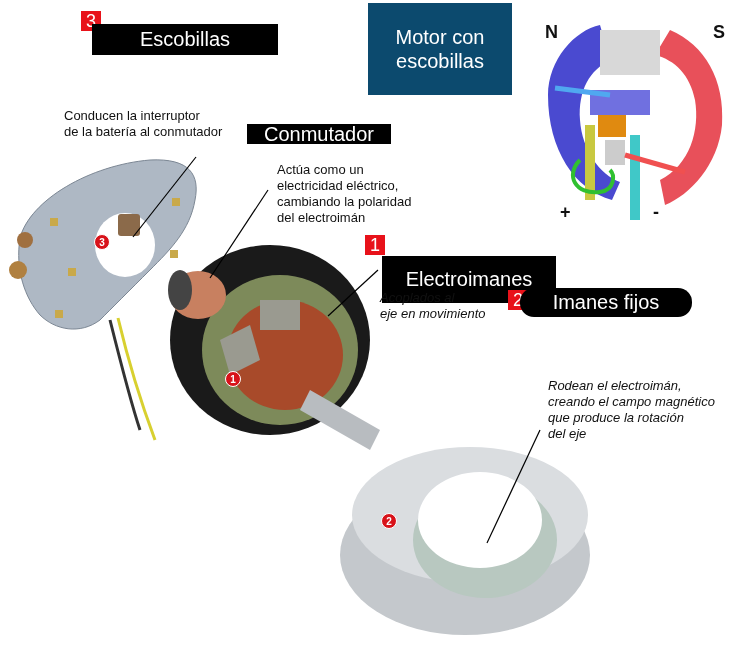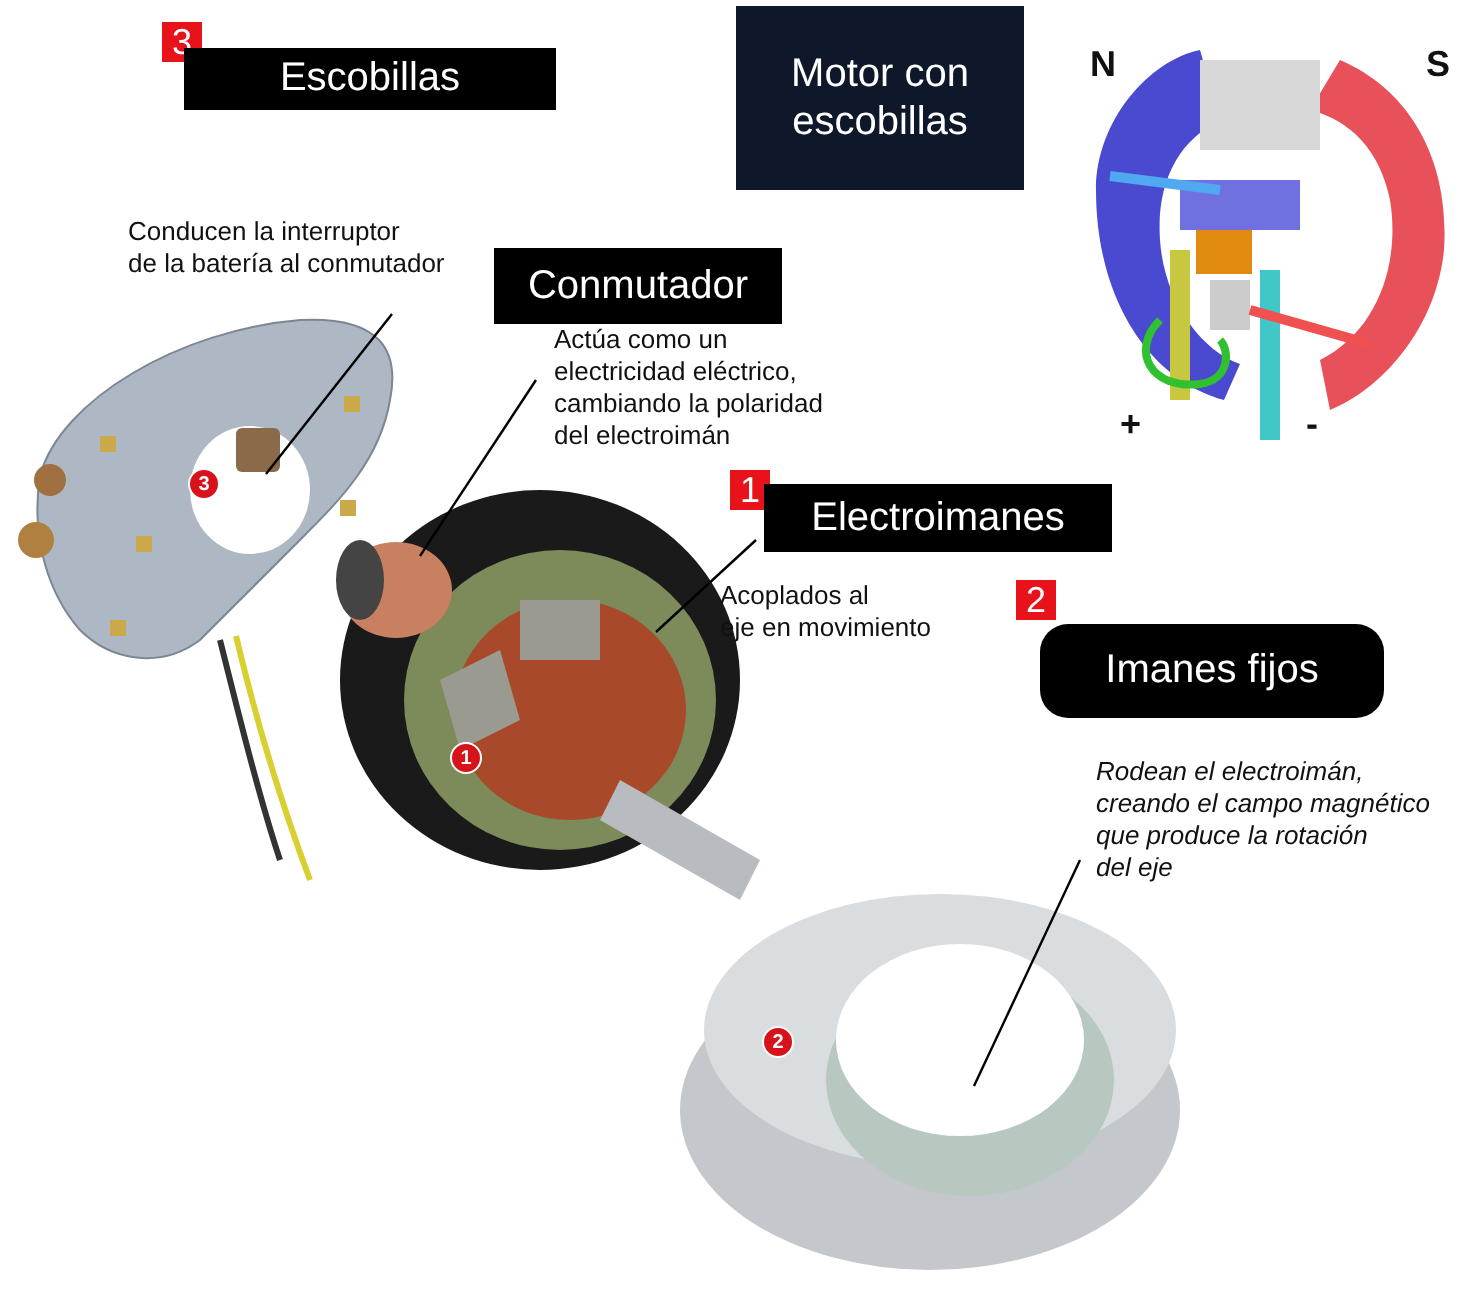--- a/index.html
+++ b/index.html
@@ -1,20 +1,20 @@
 <!DOCTYPE html>
 <html><head>
 <meta charset="utf-8">
 <style>
   html, body { margin:0; padding:0; background:#ffffff; }
   body { width:740px; height:652px; position:relative; overflow:hidden; font-family:"Liberation Sans", sans-serif; }
   .label-box { position:absolute; background:#000; color:#fff; font-size:20px; display:flex; align-items:center; justify-content:center; }
   .num-badge { position:absolute; background:#e8121a; color:#fff; font-size:18px; width:20px; height:20px; display:flex; align-items:center; justify-content:center; line-height:1; }
   .desc { position:absolute; color:#111; font-size:13px; line-height:16px; white-space:pre-line; }
-  .title-box { position:absolute; background:#0f172a; color:#fff; font-size:20px; line-height:24px; text-align:center; display:flex; align-items:center; justify-content:center; white-space:pre-line; }
+  .title-box { position:absolute; background:#0c4a6e; color:#fff; font-size:20px; line-height:24px; text-align:center; display:flex; align-items:center; justify-content:center; white-space:pre-line; }
   .pole { position:absolute; font-weight:bold; font-size:18px; color:#111; }
   .circle-num { position:absolute; width:14px; height:14px; border-radius:50%; background:#d8121a; color:#fff; font-size:10px; font-weight:bold; display:flex; align-items:center; justify-content:center; border:1px solid #fff; }
   svg { position:absolute; left:0; top:0; }
 </style>
 </head>
 <body>
 
 <svg width="740" height="652">
 
   <g>
@@ -78,33 +78,33 @@
 <div class="pole" style="left:545px; top:22px;">N</div>
 <div class="pole" style="left:713px; top:22px;">S</div>
 <div class="pole" style="left:560px; top:202px;">+</div>
 <div class="pole" style="left:653px; top:202px;">-</div>
 
 <div class="num-badge" style="left:81px; top:11px;">3</div>
 <div class="label-box" style="left:92px; top:24px; width:186px; height:31px;">Escobillas</div>
 <div class="desc" style="left:64px; top:108px;">Conducen la interruptor
 de la batería al conmutador</div>
 
-<div class="label-box" style="left:247px; top:124px; width:144px; height:38px;">Conmutador</div>
+<div class="label-box" style="left:247px; top:124px; width:144px; height:20px;">Conmutador</div>
 <div class="desc" style="left:277px; top:162px;">Actúa como un
 electricidad eléctrico,
 cambiando la polaridad
 del electroimán</div>
 
 <div class="num-badge" style="left:365px; top:235px;">1</div>
-<div class="label-box" style="left:382px; top:242px; width:174px; height:34px;">Electroimanes</div>
-<div class="desc" style="left:360px; top:290px;">Acoplados al
+<div class="label-box" style="left:382px; top:256px; width:174px; height:47px;">Electroimanes</div>
+<div class="desc" style="left:380px; top:290px;font-style:italic;">Acoplados al
 eje en movimiento</div>
 
 <div class="num-badge" style="left:508px; top:290px;">2</div>
-<div class="label-box" style="left:520px; top:312px; width:172px; height:47px;border-radius:14px;">Imanes fijos</div>
+<div class="label-box" style="left:520px; top:288px; width:172px; height:29px;border-radius:14px;">Imanes fijos</div>
 <div class="desc" style="left:548px; top:378px;font-style:italic;">Rodean el electroimán,
 creando el campo magnético
 que produce la rotación
 del eje</div>
 
 <div class="circle-num" style="left:94px; top:234px;">3</div>
 <div class="circle-num" style="left:225px; top:371px;">1</div>
 <div class="circle-num" style="left:381px; top:513px;">2</div>
 
 </body></html>

